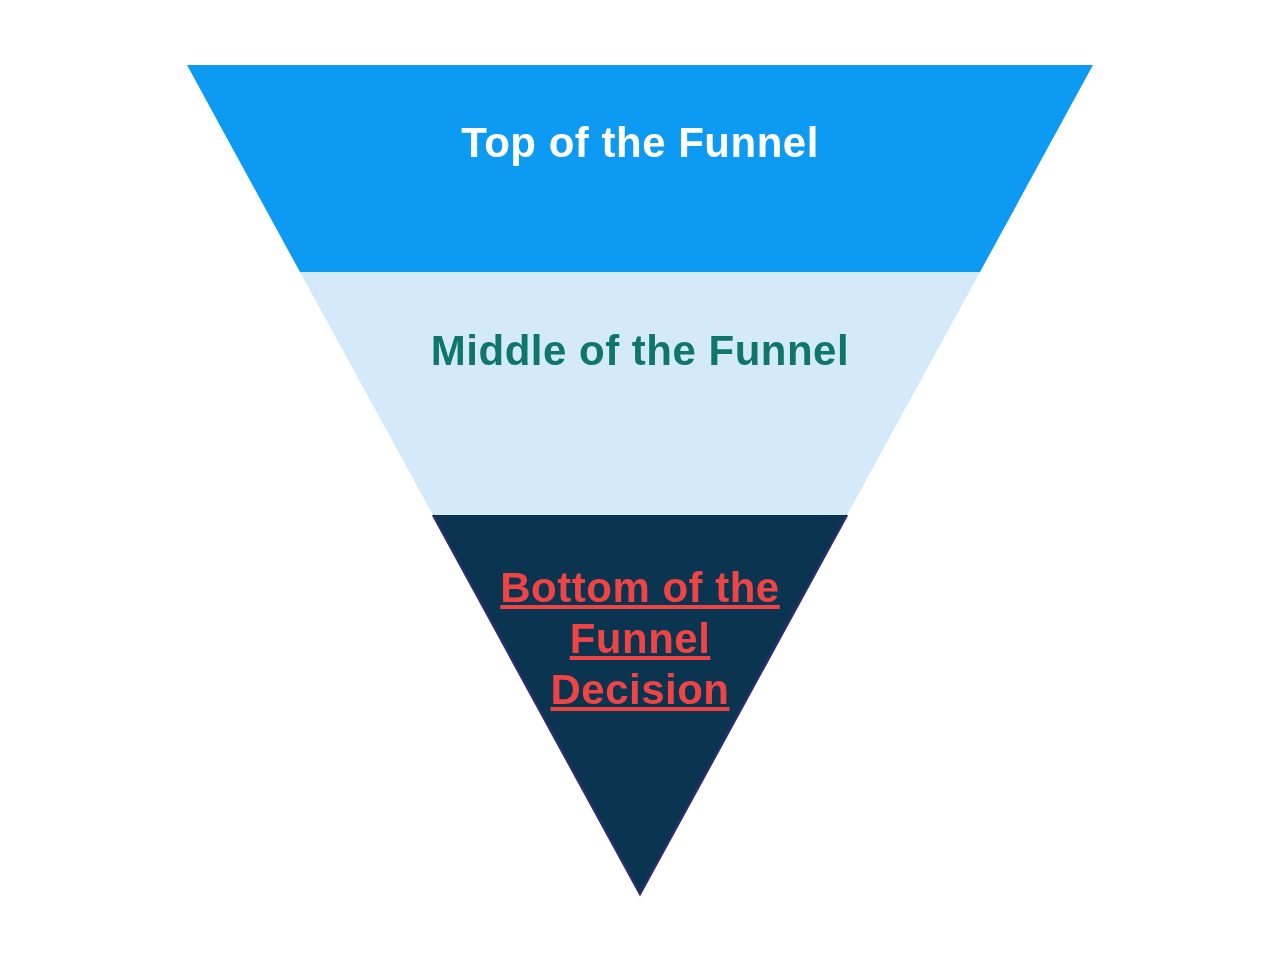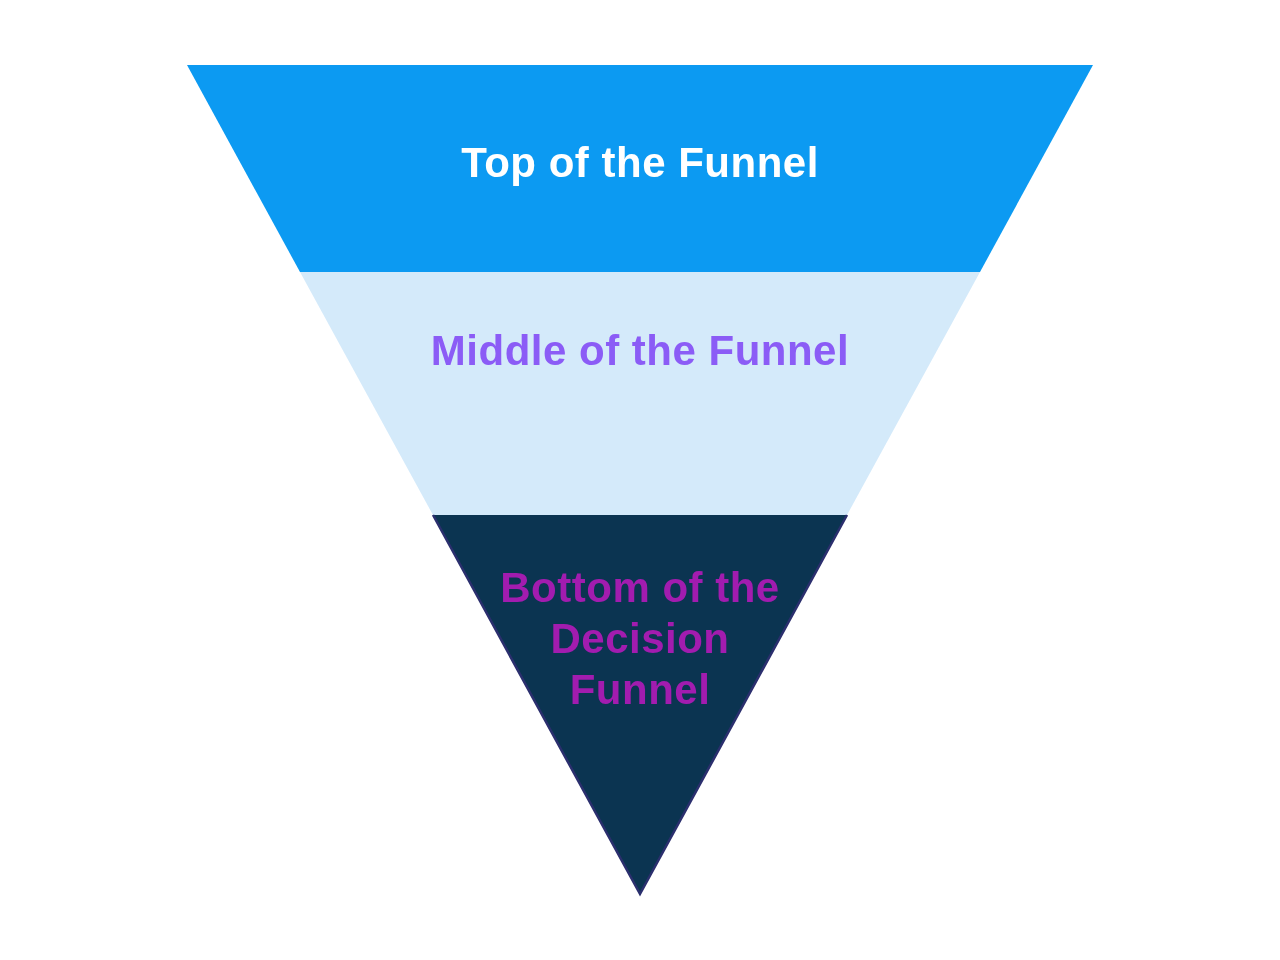--- a/index.html
+++ b/index.html
@@ -24,43 +24,43 @@
     position: absolute;
     left: 0;
     width: 1280px;
     text-align: center;
     font-weight: 700;
     font-size: 42px;
     letter-spacing: 0.5px;
     line-height: 53px;
     white-space: nowrap;
   }
-  .label-top    { top: 136px; }
+  .label-top    { top: 116px; }
   .label-middle { top: 324px; }
   .label-bottom { top: 562px; line-height: 51px; }
 </style>
 </head>
 <body>
 
 <div class="canvas">
 
   <svg class="funnel-svg" width="1280" height="960" viewBox="0 0 1280 960">
     <polygon points="187,65 1093,65 980,272 300,272" fill="#0c9af2"></polygon>
     <polygon points="300,272 980,272 847,515 433,515" fill="#d4eafa"></polygon>
     <polygon points="433,515 847,515 640,894" fill="#0b3451"></polygon>
     <path d="M433,515 L640,894 L847,515" fill="none" stroke-width="2.5" stroke-linejoin="miter" stroke="#2b2f6e"></path>
   </svg>
 
   <div class="stage-label label-top" style="color: rgb(255, 255, 255);">
     <div>Top of the Funnel</div>
   </div>
 
-  <div class="stage-label label-middle" style="color: #8b5cf6;">
+  <div class="stage-label label-middle" style="color: #0f766e;">
     <div>Middle of the Funnel</div>
   </div>
 
-  <div class="stage-label label-bottom" style="color: #a21caf;">
+  <div class="stage-label label-bottom" style="color: #ef4444; text-decoration: underline;">
     <div>Bottom of the</div>
+    <div>Funnel</div>
     <div>Decision</div>
-    <div>Funnel</div>
   </div>
 
 </div>
 
 </body></html>

